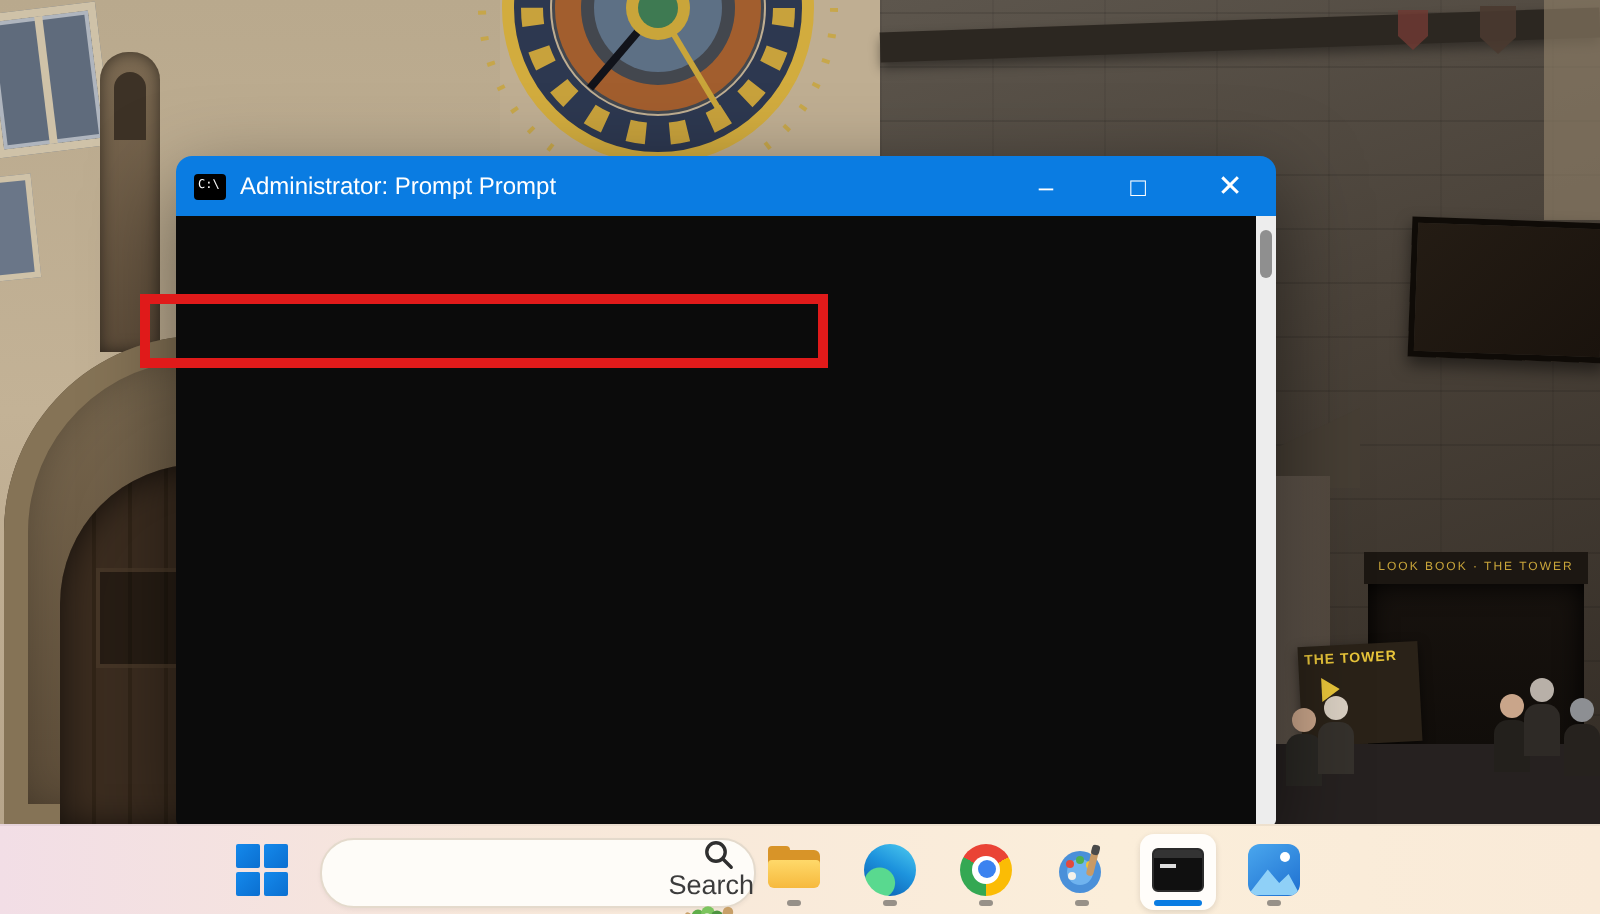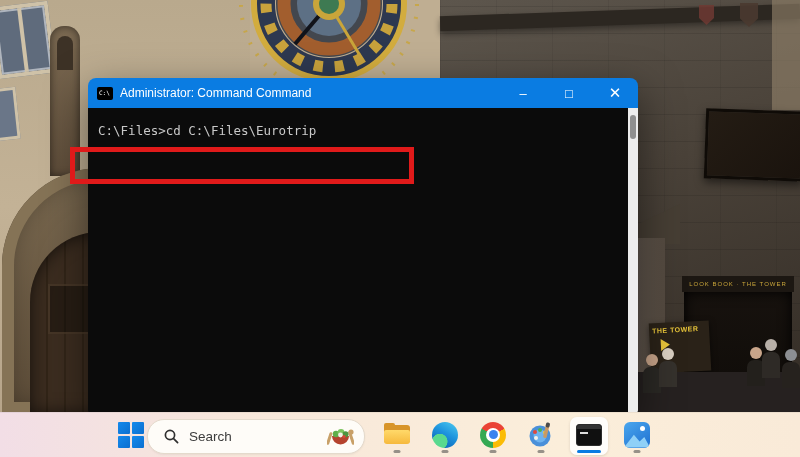--- a/index.html
+++ b/index.html
@@ -95,23 +95,23 @@
   .annotation{position:absolute;left:70px;top:147px;width:334px;height:27px;
     border:5px solid #e01a1a;z-index:40;}
 
   
   .taskbar{position:absolute;left:0;top:412px;width:800px;height:45px;z-index:50;
     background:linear-gradient(90deg,#f2dee6 0%,#f7e7da 30%,#fbeeda 70%,#f9ead8 100%);
     border-top:1px solid rgba(0,0,0,.05);box-sizing:border-box;}
   .start{position:absolute;left:118px;top:422px;width:26px;height:26px;z-index:60;
     display:grid;grid-template-columns:12px 12px;grid-template-rows:12px 12px;gap:2px;cursor:pointer;}
   .start i{background:linear-gradient(135deg,#1489ec,#0b6fd0);border-radius:1px;}
-  .searchpill{position:absolute;left:147px;top:419px;width:216px;height:33px;z-index:60;
+  .searchpill{position:absolute;left:160px;top:419px;width:216px;height:33px;z-index:60;
     background:#fefcf8;border:1px solid #e4dacc;border-radius:17px;display:flex;
-    align-items:center;cursor:pointer;box-shadow:0 1px 2px rgba(0,0,0,.05);}
+    align-items:flex-end;cursor:pointer;box-shadow:0 1px 2px rgba(0,0,0,.05);flex-direction:column;}
   .searchpill .mag{margin:0 10px 0 16px;display:flex;}
   .searchpill .stext{font-size:13.5px;color:#3c3c3c;flex:1;}
   .salad{margin-right:10px;display:flex;}
   .appdock{position:absolute;left:380px;top:412px;height:45px;z-index:60;display:flex;
     align-items:center;gap:18px;padding-left:2px;}
   .app{position:relative;width:30px;height:38px;display:flex;align-items:center;
     justify-content:center;cursor:pointer;}
   .app .dash{position:absolute;bottom:1px;left:50%;transform:translateX(-50%);
     width:7px;height:3px;border-radius:2px;background:rgba(70,70,70,.55);}
   .app.active .plate{position:absolute;left:-4px;top:1px;width:38px;height:38px;
@@ -211,27 +211,26 @@
       <div class="head" style="background:#8d8f93;"></div>
         <div class="body" style="background:#26221e;"></div>
     </div>
   </div>
 
   <div class="cmd-window">
     <div class="titlebar">
       <div class="tb-icon">
         <span>C:\</span>
       </div>
-      <div class="tb-title">Administrator: Command Command</div>
+      <div class="tb-title">Administrator: Prompt Prompt</div>
       <div class="tb-btn">–</div>
       <div class="tb-btn">□</div>
       <div class="tb-btn close">✕</div>
     </div>
     <div class="terminal">
-      <div class="tline">C:\Files&gt;cd C:\Files\Eurotrip</div>
       <div class="scrollbar">
         <div class="scroll-thumb"></div>
       </div>
     </div>
   </div>
 
   <div class="annotation"></div>
 
   <div class="taskbar"></div>
 

